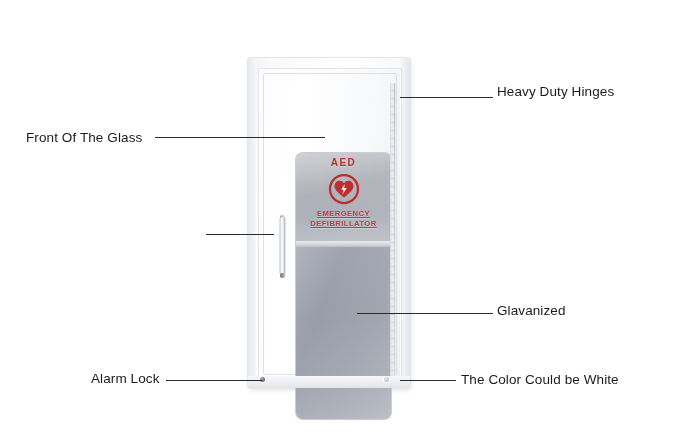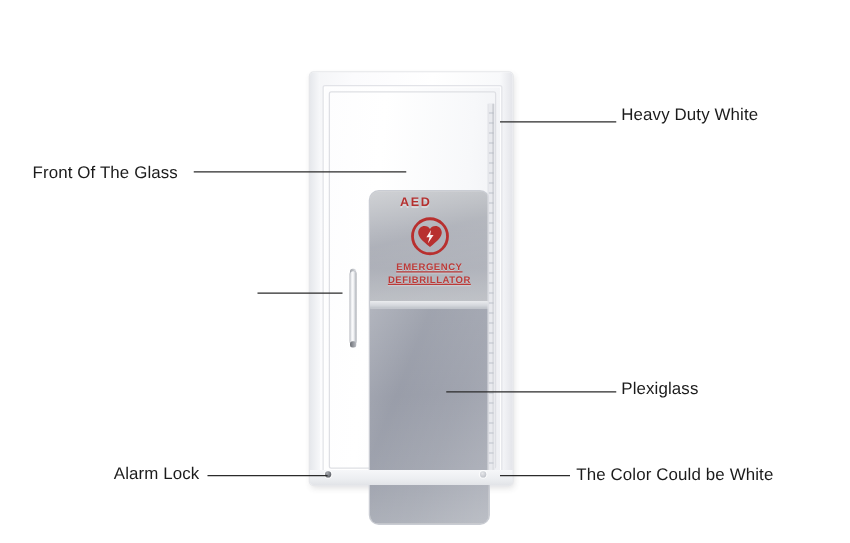--- a/index.html
+++ b/index.html
@@ -92,26 +92,25 @@
     background:linear-gradient(178deg,#9ea2ad 0%,#979ba7 40%,#9da1ac 75%,#a9adb6 100%);
   }
   .glass-lower-sheen{
     position:absolute;left:0;top:94px;width:100%;bottom:0;
     background:linear-gradient(112deg,rgba(255,255,255,.20) 0%,rgba(255,255,255,.02) 30%,rgba(255,255,255,.09) 62%,rgba(255,255,255,.22) 100%);
   }
 
   
   .aed-text{
     position:absolute;left:0;top:4px;width:100%;
-    text-align:left;
+    text-align:center;
     font-size:10px;font-weight:bold;
     letter-spacing:1.4px;
     color:#b5302f;
     text-shadow:0 1px 0 rgba(255,255,255,.35);
-    padding-left:24px;
   }
   
   .aed-logo{
     position:absolute;left:50%;top:20px;
     transform:translateX(-50%);
     width:32px;height:32px;
   }
   
   .emerg{
     position:absolute;left:0;top:56px;width:100%;
@@ -225,26 +224,26 @@
 
     <div class="bottom-lip"></div>
 
     <div class="lockdot" style="left:12px;top:319px;"></div>
     <div class="screwdot" style="left:136px;top:319px;"></div>
   </div>
 
   <div class="label" style="left:26px;top:131px;">Front Of The Glass</div>
   <div class="leader" style="left:155px;top:137px;width:170px;"></div>
 
-  <div class="label" style="left:497px;top:85px;">Heavy Duty White</div>
+  <div class="label" style="left:497px;top:85px;">Heavy Duty Hinges</div>
   <div class="leader" style="left:400px;top:97px;width:93px;"></div>
 
   <div class="leader" style="left:206px;top:234px;width:68px;"></div>
 
-  <div class="label" style="left:497px;top:304px;">Plexiglass</div>
+  <div class="label" style="left:497px;top:304px;">Glavanized</div>
   <div class="leader" style="left:357px;top:313px;width:136px;"></div>
 
   <div class="label" style="left:91px;top:372px;">Alarm Lock</div>
   <div class="leader" style="left:166px;top:380px;width:96px;"></div>
 
   <div class="label" style="left:461px;top:373px;text-align:center;">The Color Could be White</div>
   <div class="leader" style="left:400px;top:380px;width:56px;"></div>
 
 </div>
 

